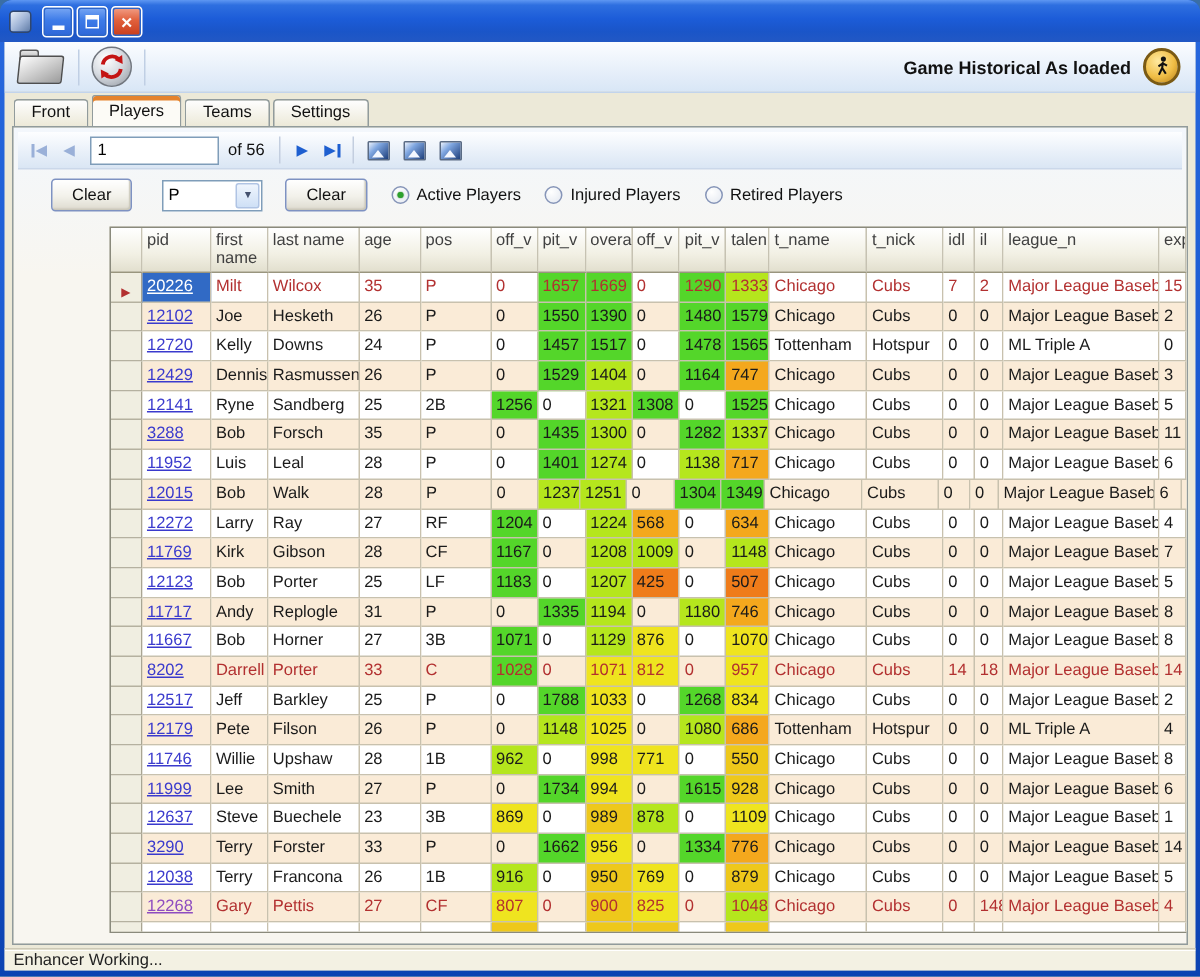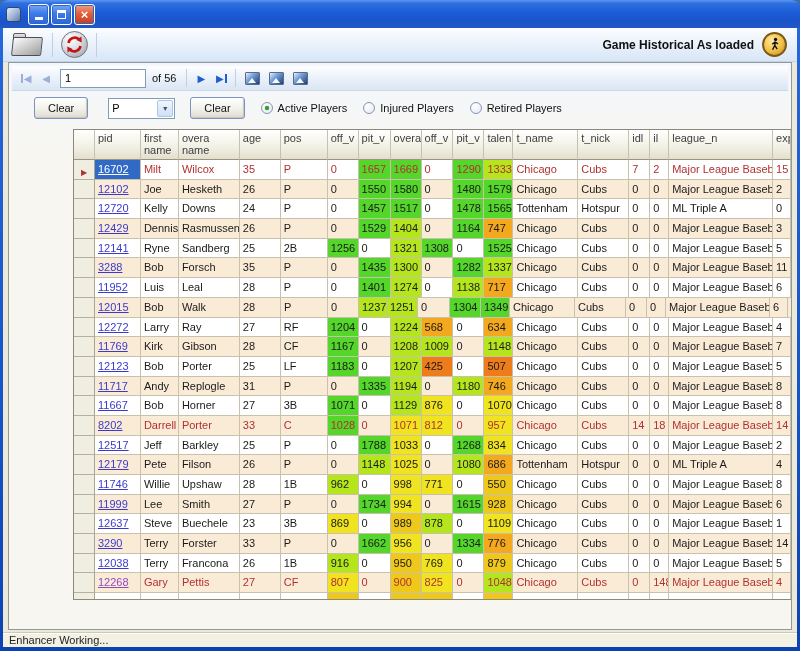--- a/index.html
+++ b/index.html
@@ -140,20 +140,26 @@
         <span class="game-label">Game Historical As loaded</span>
         <span class="person">
           <svg width="14" height="15" viewBox="0 0 14 15">
             <circle cx="7.6" cy="2.4" r="1.7" fill="#111"></circle>
             <path d="M7.3 4.4 L6.8 8.3 M7.2 5.2 L4.3 7.2 M7.2 5.2 L10 6.8 M6.8 8.3 L4.6 12.8 M6.8 8.3 L9.2 12.2" stroke="#111" stroke-width="1.4" fill="none"></path>
           </svg>
         </span>
       </div>
     </div>
 
+    <div class="tabstrip">
+      <div class="tab">Front</div>
+      <div class="tab active">Players</div>
+      <div class="tab">Teams</div>
+      <div class="tab">Settings</div>
+    </div>
 
     <div class="tabpage">
 
       <div class="nav">
         <div class="navbtn disabled">
           <span class="navbar-line"></span>
             <span>◀</span>
         </div>
         <div class="navbtn disabled">
           <span>◀</span>
@@ -199,42 +205,42 @@
           <span class="radio"></span>
           <span class="radio-label">Retired Players</span>
         </div>
       </div>
 
       <div class="grid">
         <div class="gh" id="gridHead">
             <div class="ghc" style="width: 21px;"></div>
             <div class="ghc" style="width: 46px;">pid</div>
             <div class="ghc" style="width: 38px;">first name</div>
-            <div class="ghc" style="width: 61px;">overa name</div>
+            <div class="ghc" style="width: 61px;">last name</div>
             <div class="ghc" style="width: 41px;">age</div>
             <div class="ghc" style="width: 47px;">pos</div>
             <div class="ghc" style="width: 31px;">off_v</div>
             <div class="ghc" style="width: 32px;">pit_v</div>
             <div class="ghc" style="width: 31px;">overa</div>
             <div class="ghc" style="width: 32px;">off_v</div>
             <div class="ghc" style="width: 31px;">pit_v</div>
             <div class="ghc" style="width: 29px;">talen</div>
             <div class="ghc" style="width: 65px;">t_name</div>
             <div class="ghc" style="width: 51px;">t_nick</div>
             <div class="ghc" style="width: 21px;">idl</div>
             <div class="ghc" style="width: 19px;">il</div>
             <div class="ghc" style="width: 104px;">league_n</div>
             <div class="ghc" style="width: 18px;">exp</div>
             <div class="ghc" style="width: 15px;">b</div>
             <div class="ghc" style="width: 15px;">t</div>
           </div>
         <div id="gridBody">
             <div class="grow red">
               <div class="gc rh" style="width: 21px;">▶</div>
-              <div class="gc sel-cell" style="width: 46px;"><span class="plink sel">16702</span></div>
+              <div class="gc sel-cell" style="width: 46px;"><span class="plink sel">20226</span></div>
               <div class="gc" style="width: 38px;">Milt</div>
               <div class="gc" style="width: 61px;">Wilcox</div>
               <div class="gc" style="width: 41px;">35</div>
               <div class="gc" style="width: 47px;">P</div>
               <div class="gc" style="width: 31px;">0</div>
               <div class="gc c-g" style="width: 32px;">1657</div>
               <div class="gc c-g" style="width: 31px;">1669</div>
               <div class="gc" style="width: 32px;">0</div>
               <div class="gc c-g" style="width: 31px;">1290</div>
               <div class="gc c-yg" style="width: 29px;">1333</div>
@@ -249,21 +255,21 @@
             </div>
             <div class="grow alt">
               <div class="gc rh" style="width: 21px;"></div>
               <div class="gc" style="width: 46px;"><span class="plink">12102</span></div>
               <div class="gc" style="width: 38px;">Joe</div>
               <div class="gc" style="width: 61px;">Hesketh</div>
               <div class="gc" style="width: 41px;">26</div>
               <div class="gc" style="width: 47px;">P</div>
               <div class="gc" style="width: 31px;">0</div>
               <div class="gc c-g" style="width: 32px;">1550</div>
-              <div class="gc c-g" style="width: 31px;">1580</div>
+              <div class="gc c-g" style="width: 31px;">1390</div>
               <div class="gc" style="width: 32px;">0</div>
               <div class="gc c-g" style="width: 31px;">1480</div>
               <div class="gc c-g" style="width: 29px;">1579</div>
               <div class="gc" style="width: 65px;">Chicago</div>
               <div class="gc" style="width: 51px;">Cubs</div>
               <div class="gc" style="width: 21px;">0</div>
               <div class="gc" style="width: 19px;">0</div>
               <div class="gc" style="width: 104px;">Major League Baseball</div>
               <div class="gc" style="width: 18px;">2</div>
               <div class="gc" style="width: 15px;">1</div>

